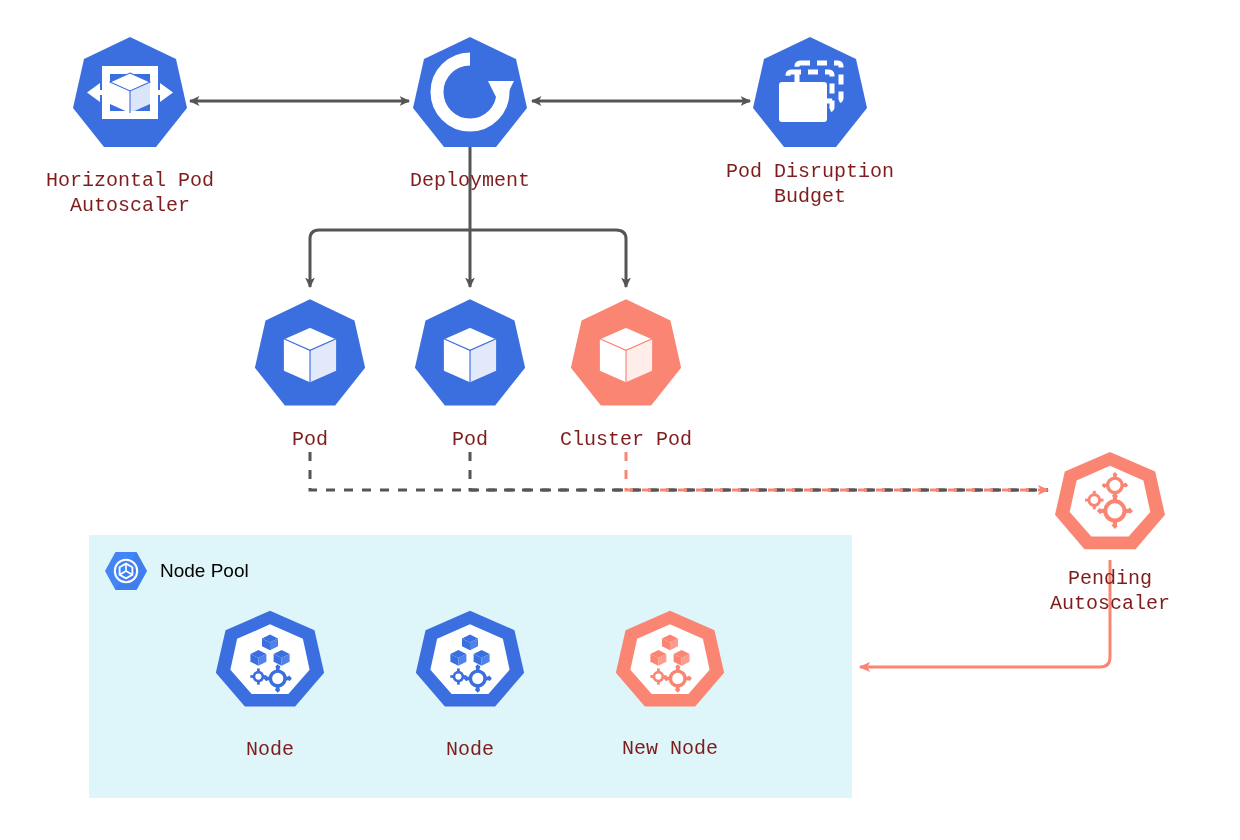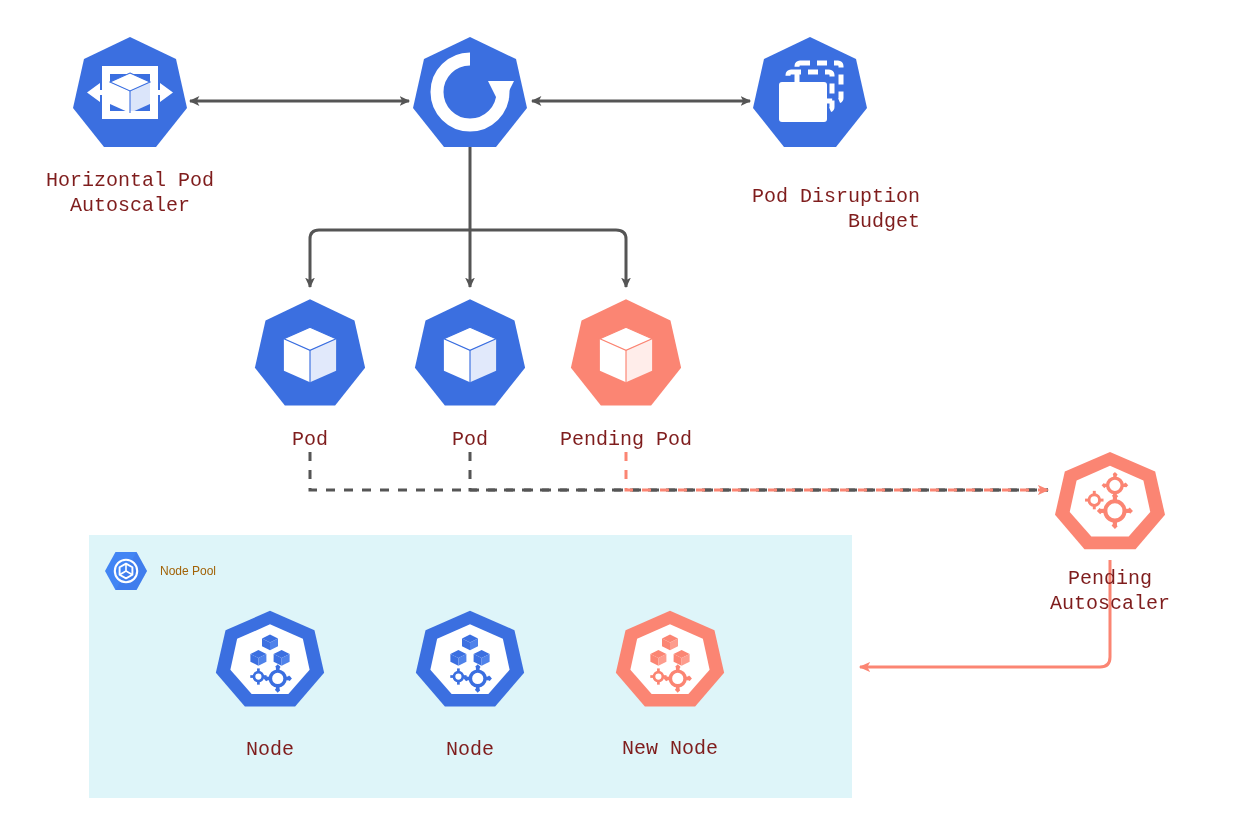--- a/index.html
+++ b/index.html
@@ -14,21 +14,21 @@
   .node{position:absolute;z-index:3;}
   .label{
     position:absolute;text-align:center;
     font-size:20px;line-height:25px;color:#7f1d1d;
     white-space:pre-line;z-index:4;font-family:Liberation Mono, monospace;
   }
   .pool-box{
     position:absolute;z-index:2;background:#def5f9;
   }
   .pool-header{position:absolute;z-index:4;display:flex;align-items:center;gap:12px;}
-  .pool-title{font-size:12px;color:#a16207;}
+  .pool-title{font-size:19px;color:#000000;}
 </style>
 </head>
 <body>
 
 <div class="canvas">
 
   <svg class="layer connectors" viewBox="0 0 1240 840">
     <defs>
       <marker id="arrGray" markerWidth="11" markerHeight="11" refX="9.4" refY="5.5" orient="auto" markerUnits="userSpaceOnUse">
         <path d="M0,0.6 L10.5,5.5 L0,10.4 L2.6,5.5 Z" fill="#555555"></path>
@@ -102,33 +102,34 @@
   <div class="label" style="left:20px;top:168px;width:220px;">Horizontal Pod
 Autoscaler</div>
 
   <div class="node" style="left:410px;top:35px;width:120px;height:132px;">
     <svg width="120" height="132" viewBox="0 0 120 132">
       <path d="M60,2 L106,24 L117,73 L86,112 L34,112 L3,73 L14,24 Z" fill="#3b6fe0"></path>
       <path d="M60,24 A33,33 0 1 0 93,57 L93,52" fill="none" stroke="#ffffff" stroke-width="13" stroke-linecap="butt"></path>
       <path d="M78,46 L104,46 L91,72 Z" fill="#ffffff"></path>
     </svg>
   </div>
+  <div class="label" style="left:370px;top:168px;width:200px;">Deployment</div>
 
   <div class="node" style="left:750px;top:35px;width:120px;height:132px;">
     <svg width="120" height="132" viewBox="0 0 120 132">
       <path d="M60,2 L106,24 L117,73 L86,112 L34,112 L3,73 L14,24 Z" fill="#3b6fe0"></path>
 
       <rect x="47" y="28" width="44" height="38" rx="3" fill="none" stroke="#ffffff" stroke-width="5" stroke-dasharray="10 7"></rect>
 
       <rect x="38" y="37" width="44" height="38" rx="3" fill="none" stroke="#ffffff" stroke-width="5" stroke-dasharray="10 7"></rect>
 
       <rect x="29" y="47" width="48" height="40" rx="3" fill="#ffffff"></rect>
     </svg>
   </div>
-  <div class="label" style="left:700px;top:184px;width:220px;text-align:right;">Pod Disruption
+  <div class="label" style="left:700px;top:159px;width:220px;">Pod Disruption
 Budget</div>
 
   <div class="node" style="left:252px;top:297px;width:116px;height:128px;">
     <svg width="116" height="128" viewBox="0 0 120 132">
       <path d="M60,2 L106,24 L117,73 L86,112 L34,112 L3,73 L14,24 Z" fill="#3b6fe0"></path>
       <path d="M60,31 L87,43 L60,55 L33,43 Z" fill="#ffffff"></path>
       <path d="M33,43 L60,55 L60,88 L33,76 Z" fill="#ffffff"></path>
       <path d="M87,43 L87,76 L60,88 L60,55 Z" fill="#ffffff" opacity="0.85"></path>
       <path d="M60,31 L87,43 L60,55 L33,43 Z" fill="none" stroke="#3b6fe0" stroke-width="1.2"></path>
       <path d="M60,55 L60,88" stroke="#3b6fe0" stroke-width="1.2"></path>
@@ -151,21 +152,21 @@
   <div class="node" style="left:568px;top:297px;width:116px;height:128px;">
     <svg width="116" height="128" viewBox="0 0 120 132">
       <path d="M60,2 L106,24 L117,73 L86,112 L34,112 L3,73 L14,24 Z" fill="#fb8573"></path>
       <path d="M60,31 L87,43 L60,55 L33,43 Z" fill="#ffffff"></path>
       <path d="M33,43 L60,55 L60,88 L33,76 Z" fill="#ffffff"></path>
       <path d="M87,43 L87,76 L60,88 L60,55 Z" fill="#ffffff" opacity="0.85"></path>
       <path d="M60,31 L87,43 L60,55 L33,43 Z" fill="none" stroke="#fb8573" stroke-width="1.2"></path>
       <path d="M60,55 L60,88" stroke="#fb8573" stroke-width="1.2"></path>
     </svg>
   </div>
-  <div class="label" style="left:546px;top:427px;width:160px;">Pending Pod</div>
+  <div class="label" style="left:546px;top:427px;width:160px;">Cluster Pod</div>
 
   <div class="node" style="left:1050px;top:450px;width:120px;height:110px;">
     <svg width="120" height="110" viewBox="0 0 120 112">
       <path d="M60,2 L106,22 L116,66 L86,101 L34,101 L4,66 L14,22 Z" fill="#fb8573"></path>
       <path d="M60,16 L94,31 L101,63 L79,88 L41,88 L19,63 L26,31 Z" fill="#ffffff"></path>
 
       <g transform="translate(65,36)">
         <circle cx="0" cy="0" r="7.4" fill="none" stroke="#fb8573" stroke-width="3.4"></circle>
         <g fill="#fb8573">
           <rect x="-1.7" y="-12" width="3.4" height="4.4"></rect>

